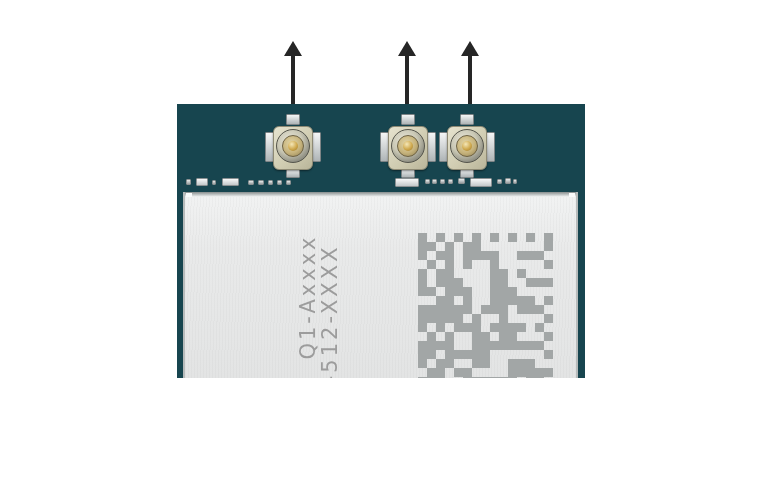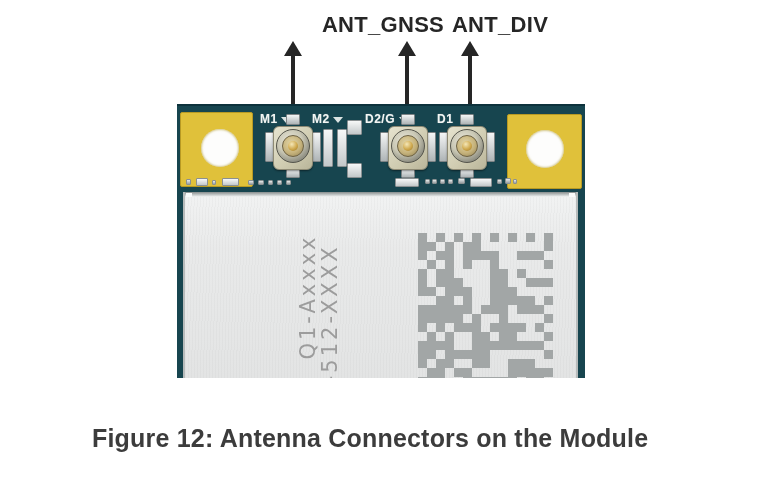--- a/index.html
+++ b/index.html
@@ -69,59 +69,36 @@
 
   
   #caption { position:absolute; left:92px; top:424px; font-size:25px; font-weight:bold;
     color:var(--caption-ink); letter-spacing:.2px; white-space:nowrap; }
 </style>
 </head>
 <body>
 
 <div id="stage">
 
-  <div class="ant-label" style="left:383px">ANT_GNSS</div>
-  <div class="ant-label" style="left:500px">ANT_DIV</div>
 
   <div class="arrow" style="left:293px; top:41px">
     <div class="head"></div>
     <div class="shaft" style="height:51px"></div>
   </div>
   <div class="arrow" style="left:407px; top:41px">
     <div class="head"></div>
     <div class="shaft" style="height:51px"></div>
   </div>
   <div class="arrow" style="left:470px; top:41px">
     <div class="head"></div>
     <div class="shaft" style="height:51px"></div>
   </div>
 
   <div id="photo">
 
-    <div id="pcb-strip">
-
-      <div class="gold-pad" style="left:3px; top:6px; width:73px; height:75px"></div>
-      <div class="pad-hole" style="left:24px; top:23px"></div>
-      <div class="gold-pad" style="left:330px; top:8px; width:75px; height:75px"></div>
-      <div class="pad-hole" style="left:349px; top:24px"></div>
-
-      <div class="silk" style="left:83px;  top:6px">M1</div>
-      <div class="silk" style="left:135px; top:6px">M2</div>
-      <div class="silk" style="left:188px; top:6px">D2/G</div>
-      <div class="silk" style="left:260px; top:6px">D1</div>
-      <div class="silk-mark" style="left:104px; top:11px"></div>
-      <div class="silk-mark" style="left:156px; top:11px"></div>
-      <div class="silk-mark" style="left:222px; top:11px"></div>
-      <div class="silk-mark" style="left:283px; top:11px"></div>
-
-      <div class="smt" style="left:146px; top:23px; width:10px; height:38px"></div>
-      <div class="smt" style="left:160px; top:23px; width:10px; height:38px"></div>
-      <div class="smt" style="left:170px; top:14px; width:15px; height:15px"></div>
-      <div class="smt" style="left:170px; top:57px; width:15px; height:15px"></div>
-    </div>
 
     <div id="shield">
       <div id="shield-rim"></div>
       <div class="rim-dot" style="left:1px"></div>
       <div class="rim-dot" style="right:1px"></div>
     </div>
     <div class="marking" style="left:51px; top:181px; width:160px">Q1-Axxxx</div>
     <div class="marking" style="left:58px; top:206px; width:190px">X-512-XXXX</div>
     <div id="dmx">
         <div class="cell" style="left: 0px; top: 0px;"></div>
@@ -319,14 +296,13 @@
         <div class="smt dark" style="left: 263px; top: 75px; width: 5px; height: 5px;"></div>
         <div class="smt dark" style="left: 271px; top: 75px; width: 5px; height: 5px;"></div>
         <div class="smt dark" style="left: 281px; top: 74px; width: 7px; height: 6px;"></div>
         <div class="smt" style="left: 293px; top: 74px; width: 22px; height: 9px;"></div>
         <div class="smt dark" style="left: 320px; top: 75px; width: 5px; height: 5px;"></div>
         <div class="smt dark" style="left: 328px; top: 74px; width: 6px; height: 6px;"></div>
         <div class="smt dark" style="left: 336px; top: 75px; width: 4px; height: 5px;"></div>
       </div>
   </div>
 
-  <div id="caption">Figure 12: Antenna Connectors on the Module</div>
 </div>
 
 </body></html>

